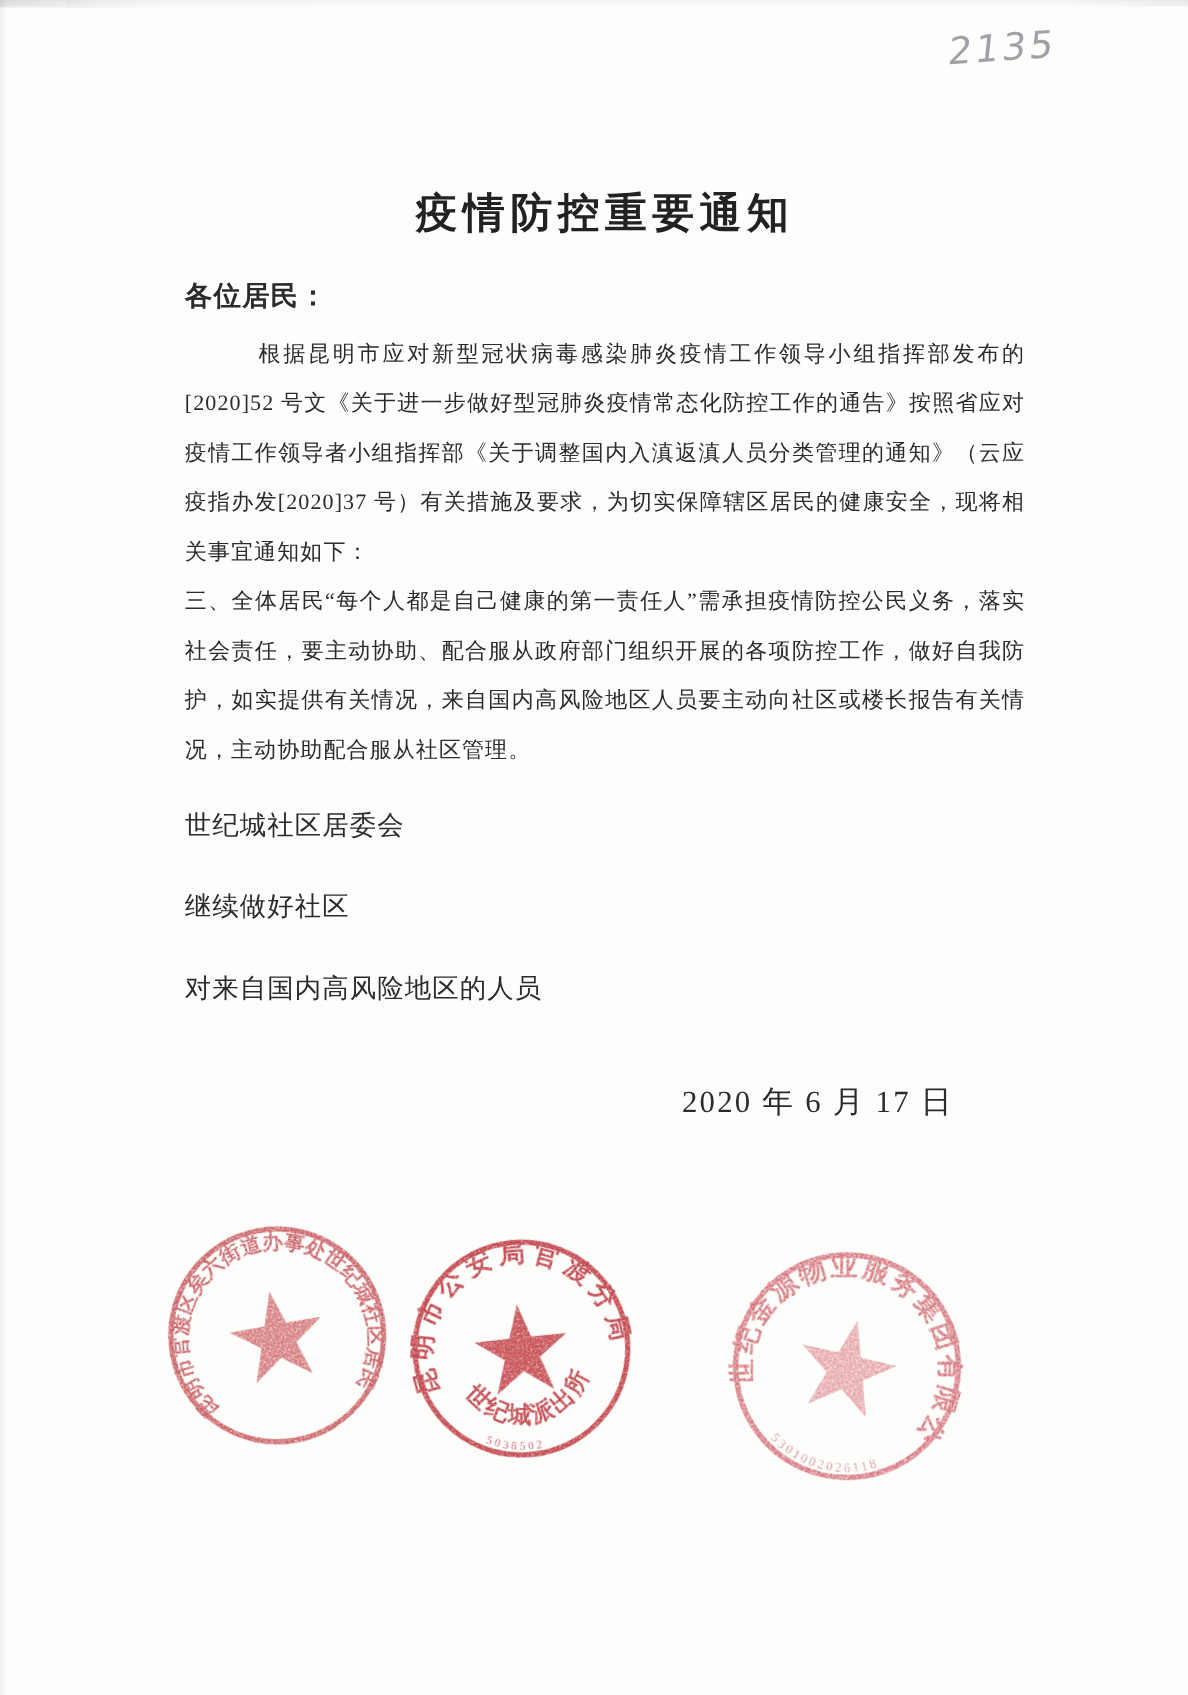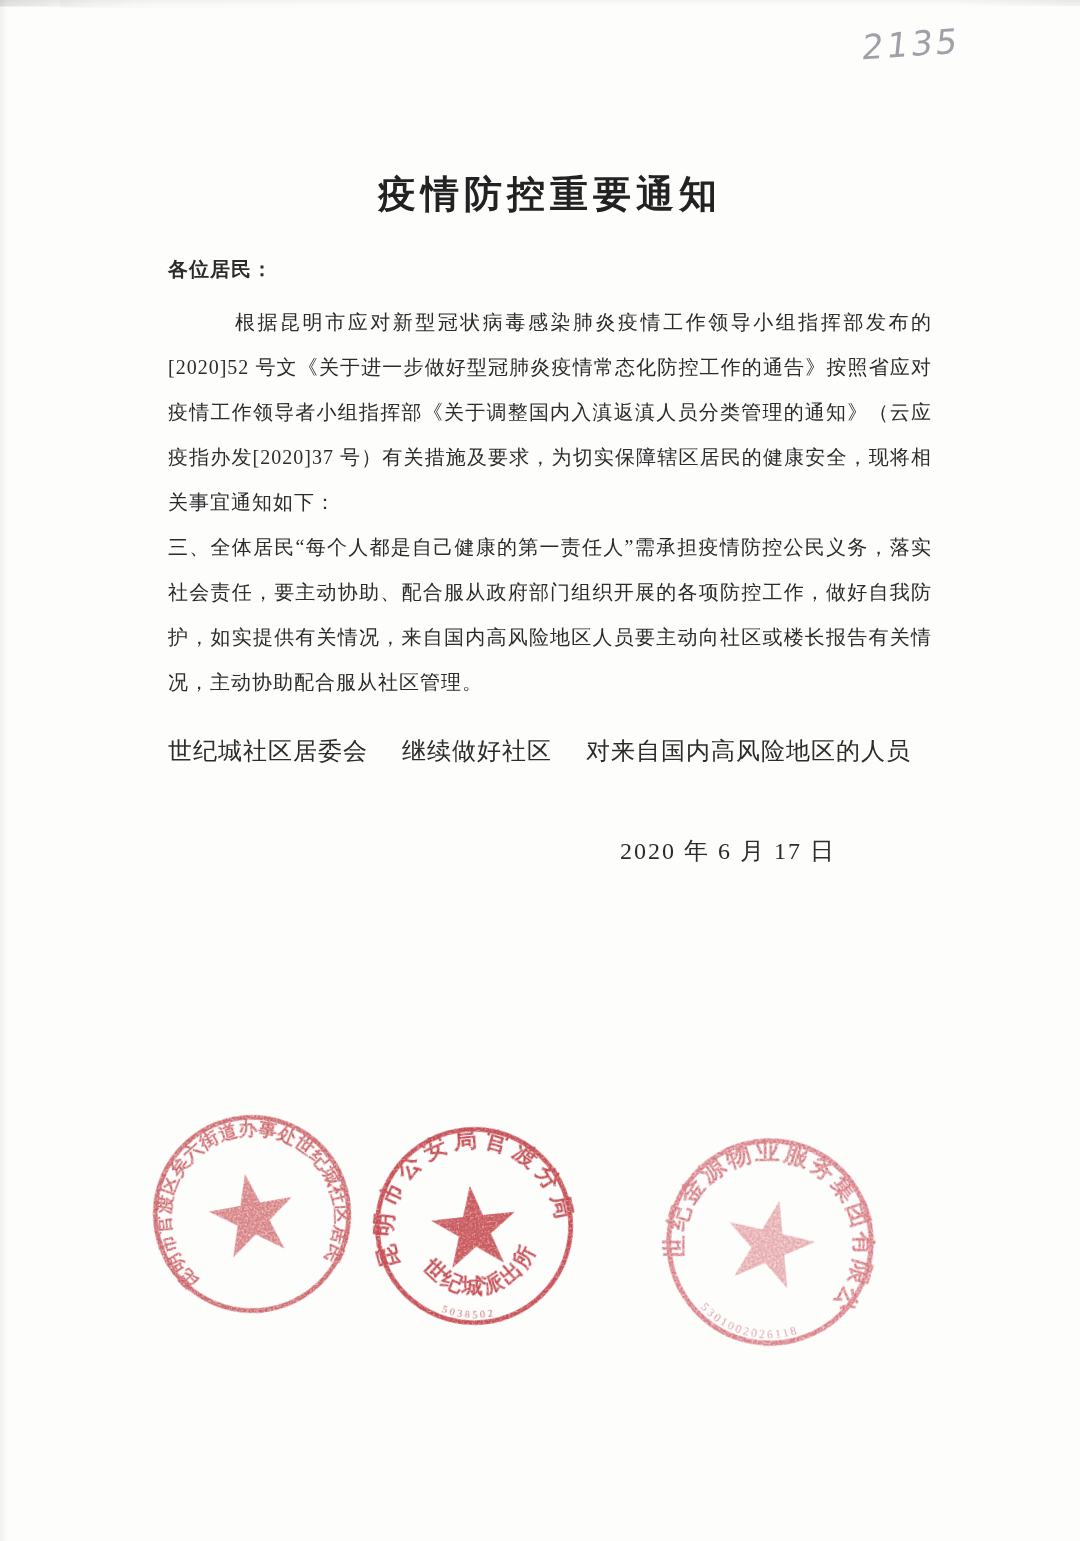--- a/index.html
+++ b/index.html
@@ -37,37 +37,37 @@
   
   .doc{
     position:absolute;left:168px;top:126px;width:764px;margin-top:44px;
   }
   .title{
     margin:0 0 28px 0;
     font-size:38px;line-height:1.3;font-weight:700;
     letter-spacing:5px;text-align:center;color:#222;
   }
   .salutation{
-    font-size:20px;line-height:45px;font-weight:600;letter-spacing:1px;
+    font-size:25px;line-height:45px;font-weight:600;letter-spacing:1px;
   }
   .doc p{
     margin:0;
     font-size:20px;line-height:45px;letter-spacing:1px;
     text-align:justify;text-align-last:left;
     color:#2b2b2b;
   }
   .doc p.first{margin-top:8px;text-indent:67px;}
   .doc p.bold-block{font-weight:700;color:#1c1c1c;}
   .signatures{
     display:flex;gap:34px;margin-top:26px;
-    font-size:24px;line-height:40px;letter-spacing:1px;white-space:nowrap;
+    font-size:24px;line-height:40px;letter-spacing:1px;white-space:nowrap;flex-direction:column;
   }
   .dateline{
     margin-top:64px;padding-left:452px;
-    font-size:24px;letter-spacing:2px;white-space:nowrap;
+    font-size:28px;letter-spacing:2px;white-space:nowrap;
   }
   
   .stamp{position:absolute;mix-blend-mode:multiply;}
   .stamp svg{display:block;}
   .stamp-1{left:144px;top:1106px;transform:rotate(-10deg);opacity:.88;}
   .stamp-2{left:366px;top:1118px;transform:rotate(-6deg);opacity:.92;}
   .stamp-3{left:657px;top:1129px;transform:rotate(13deg);opacity:.8;}
 </style>
 </head>
 <body>

